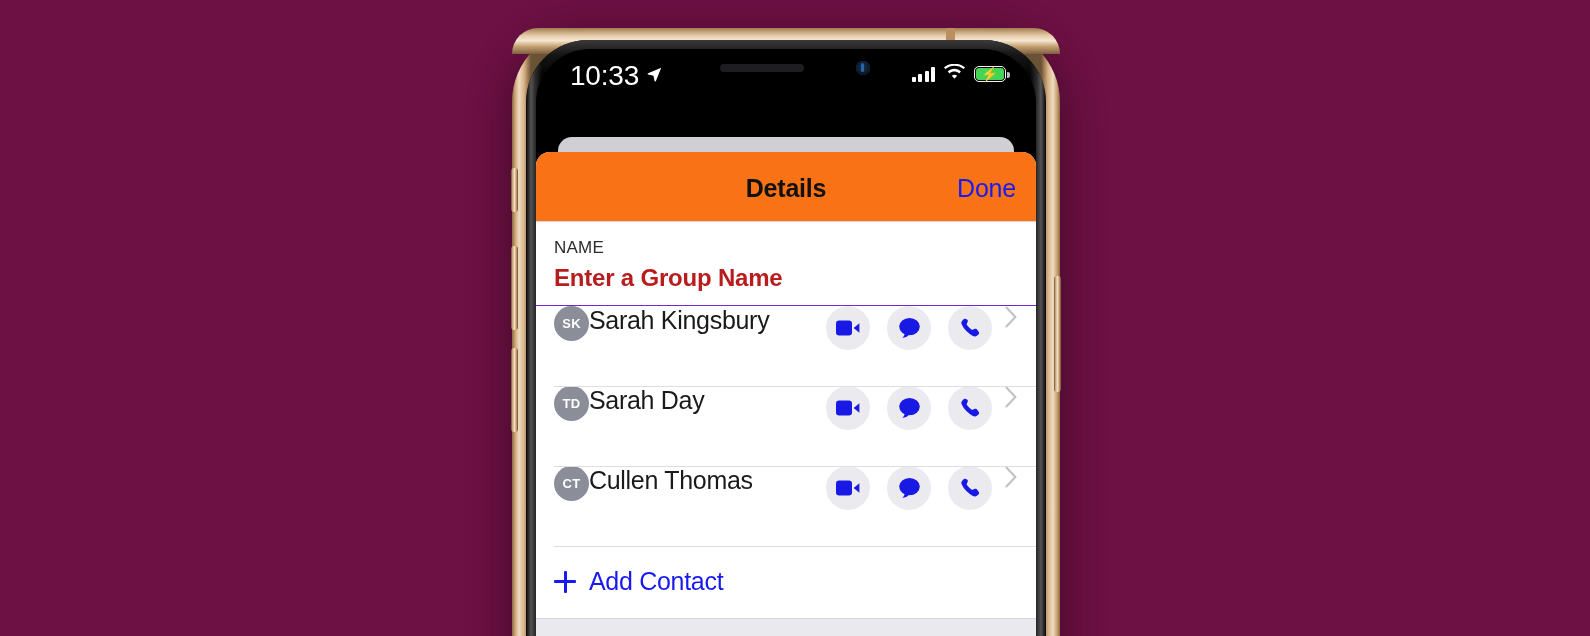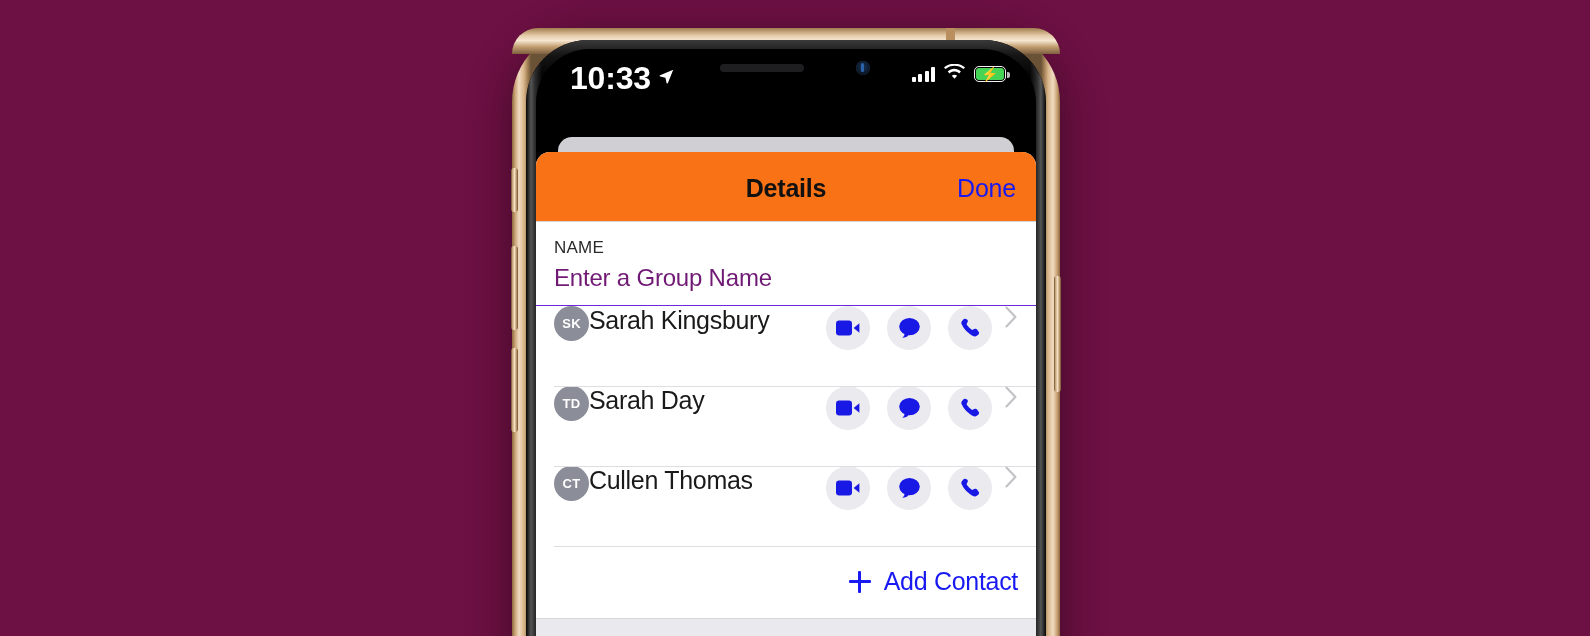--- a/index.html
+++ b/index.html
@@ -184,22 +184,22 @@
   }
   #status-left {
     position: absolute;
     left: 34px;
     top: 13px;
     display: flex;
     align-items: center;
     gap: 7px;
   }
   #status-time {
-    font-size: 32px;
-    font-weight: bold;
+    font-size: 28px;
+    font-weight: normal;
     letter-spacing: -0.2px;
     line-height: 1;
   }
   #status-right {
     position: absolute;
     right: 30px;
     top: 15px;
     display: flex;
     align-items: center;
     gap: 9px;
@@ -318,24 +318,25 @@
   }
   #name-label {
     font-size: 17px;
     color: #2b2b2b;
     letter-spacing: 0.2px;
     line-height: 1.4;
   }
   #group-name-input {
     margin-top: 3px;
     font-size: 24px;
-    color: #701a75;
+    color: #b91c1c;
     letter-spacing: -0.2px;
     cursor: text;
     line-height: 1.25;
+    font-weight: bold;
   }
 
   
   #contacts { background: #fff; }
   .contact-row {
     position: relative;
     display: flex;
     align-items: flex-start;
     height: 80px;
     padding: 0 18px 0 18px;
@@ -401,21 +402,20 @@
 
   
   #add-contact-row {
     position: relative;
     display: flex;
     align-items: center;
     height: 72px;
     padding: 0 18px;
     cursor: pointer;
     background: #fff;
-    justify-content: flex-end;
   }
   #add-plus {
     width: 22px;
     height: 22px;
     position: relative;
     flex: 0 0 auto;
   }
   #add-plus::before,
   #add-plus::after {
     content: "";

